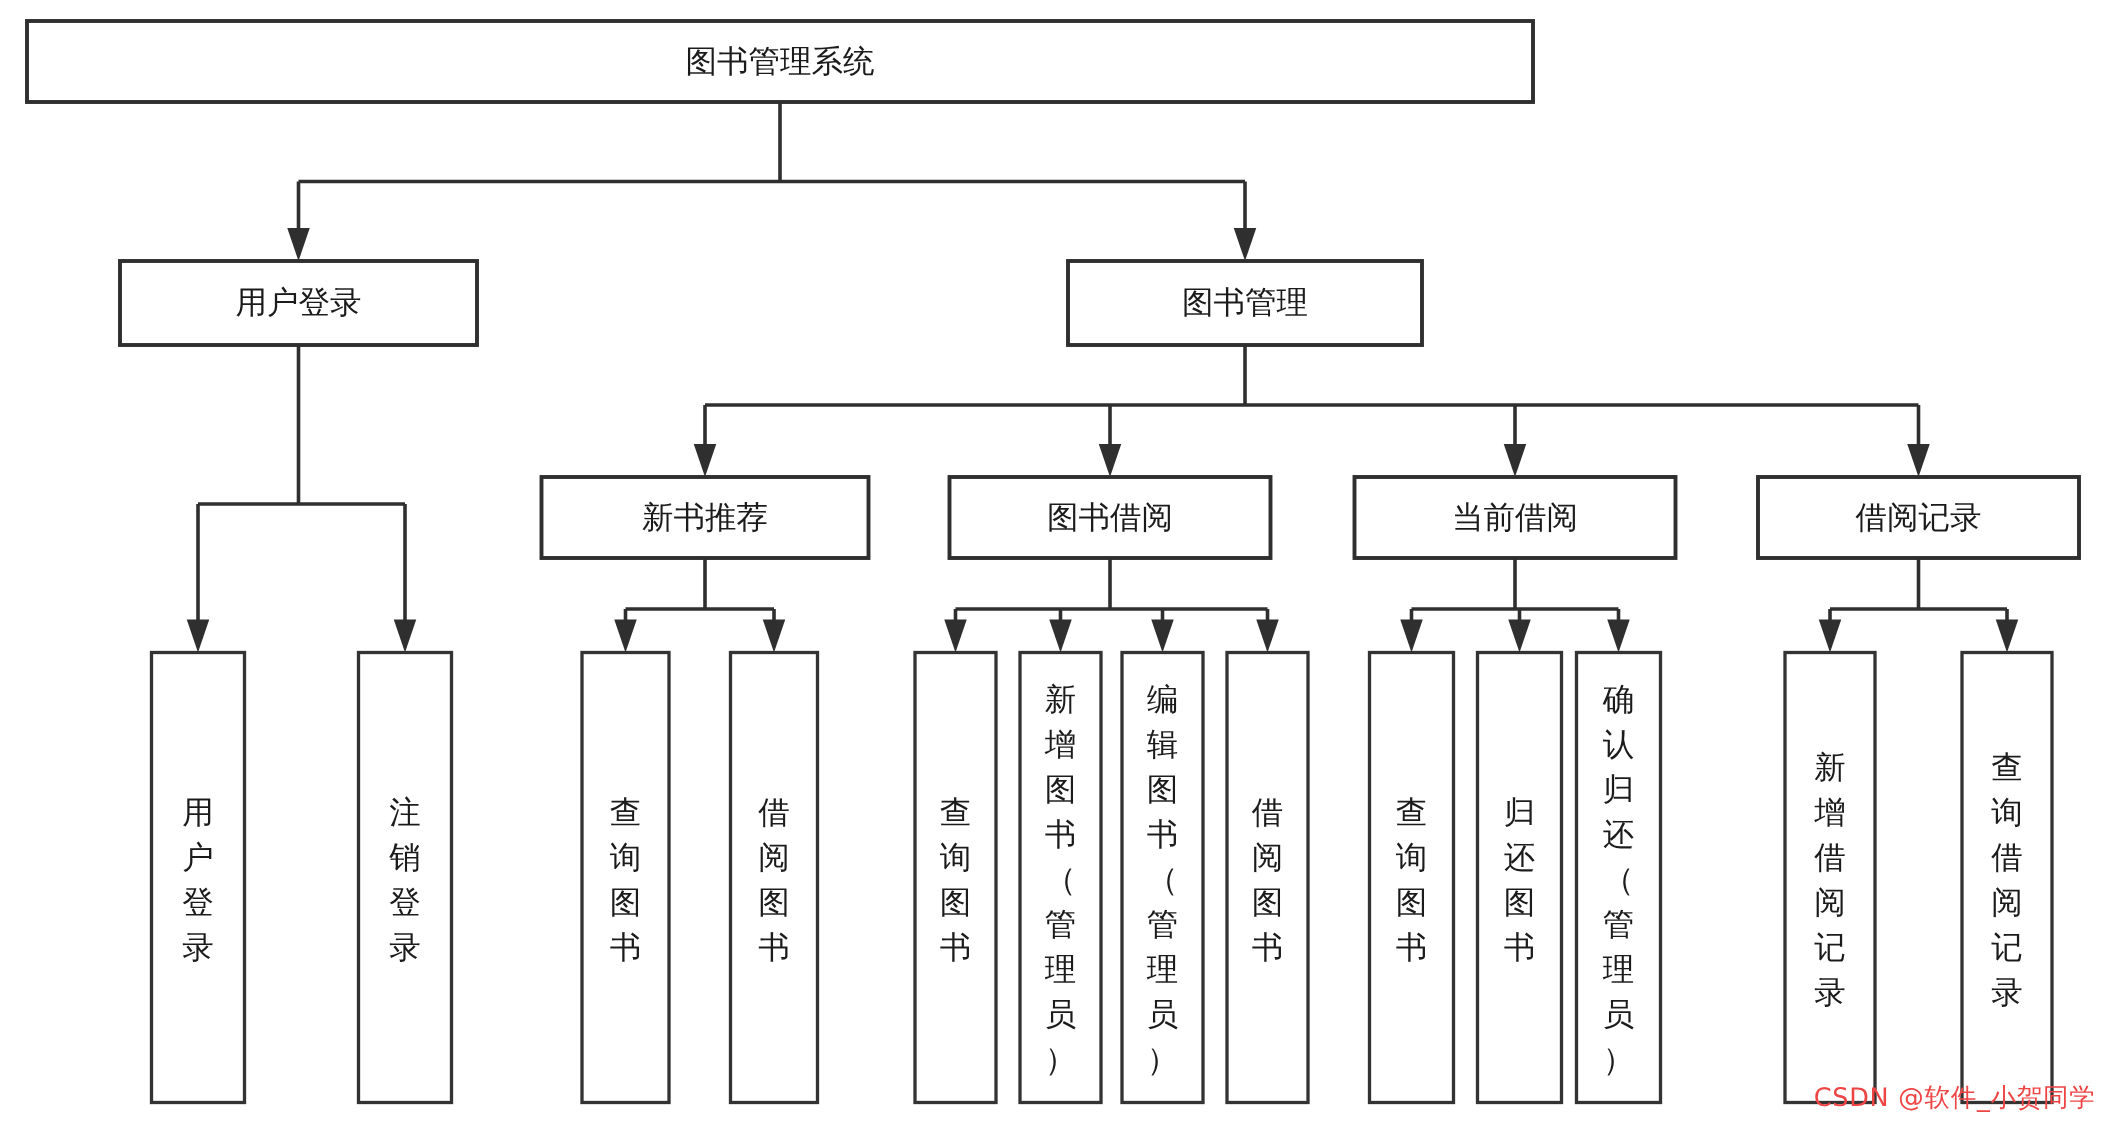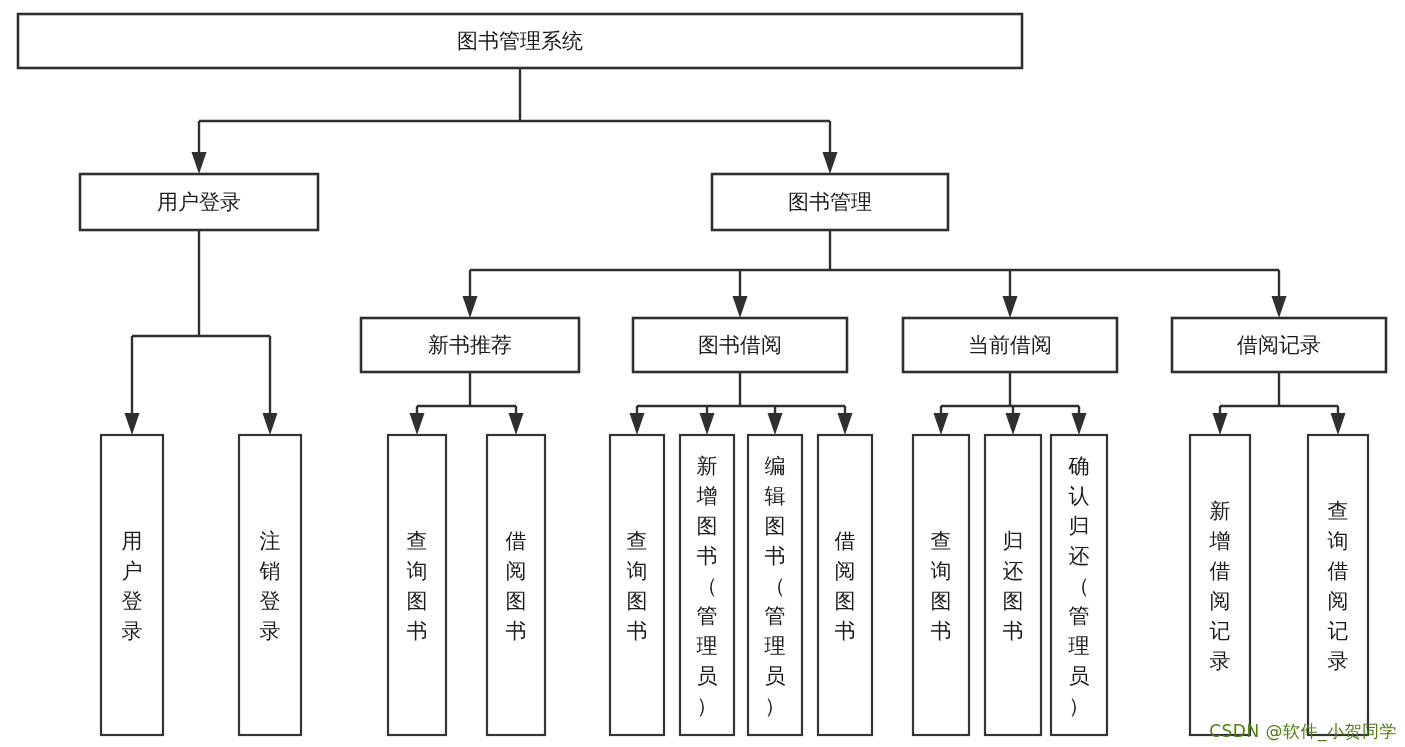--- a/index.html
+++ b/index.html
@@ -58,21 +58,21 @@
   .node-label-v {
     fill: #1b1b1b;
     font-family: "DejaVu Sans", "Liberation Sans", sans-serif;
     font-size: 21px;
     text-anchor: middle;
   }
   .watermark-text {
     position: absolute;
     right: 8px;
     bottom: 4px;
-    color: #4d7c0f;
+    color: #ef4444;
     font-size: 17px;
     font-family: "DejaVu Sans", "Liberation Sans", sans-serif;
     white-space: nowrap;
     letter-spacing: 0.5px;
     user-select: none;
   }
 </style>
 </head>
 <body>
 

